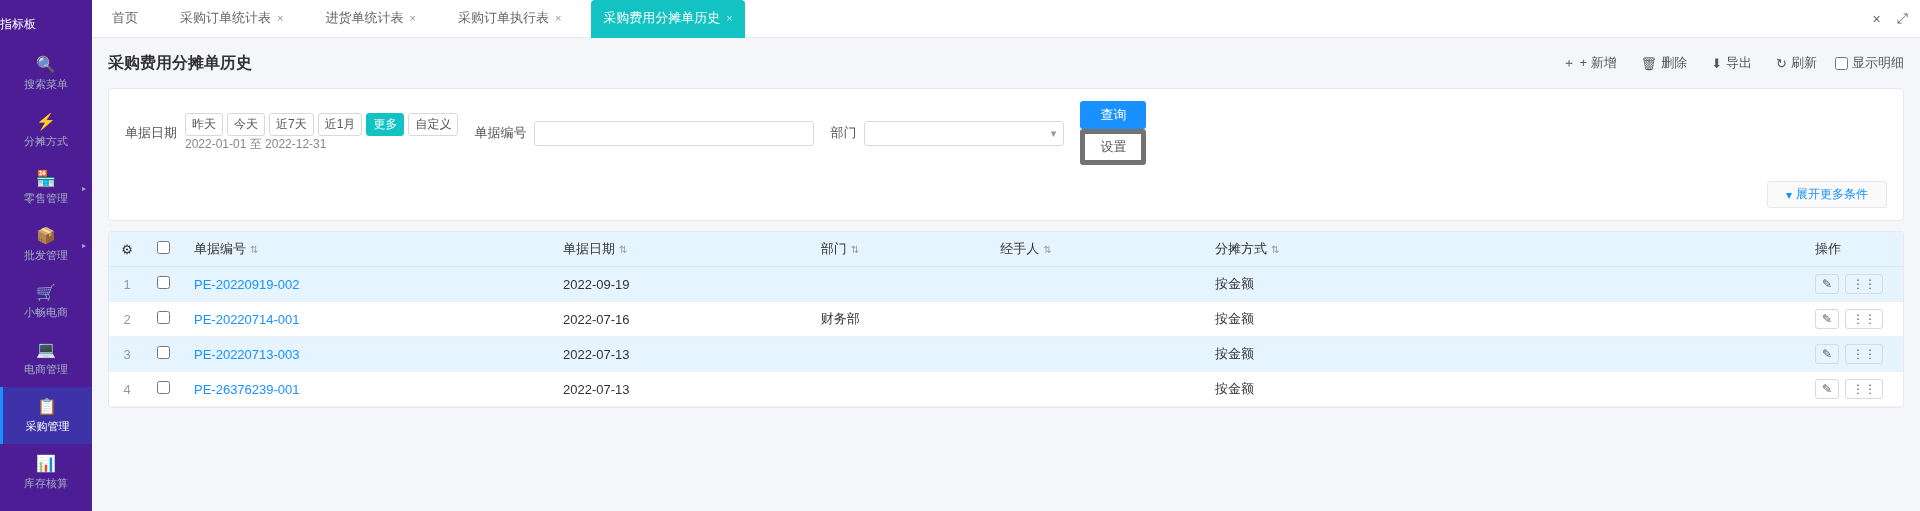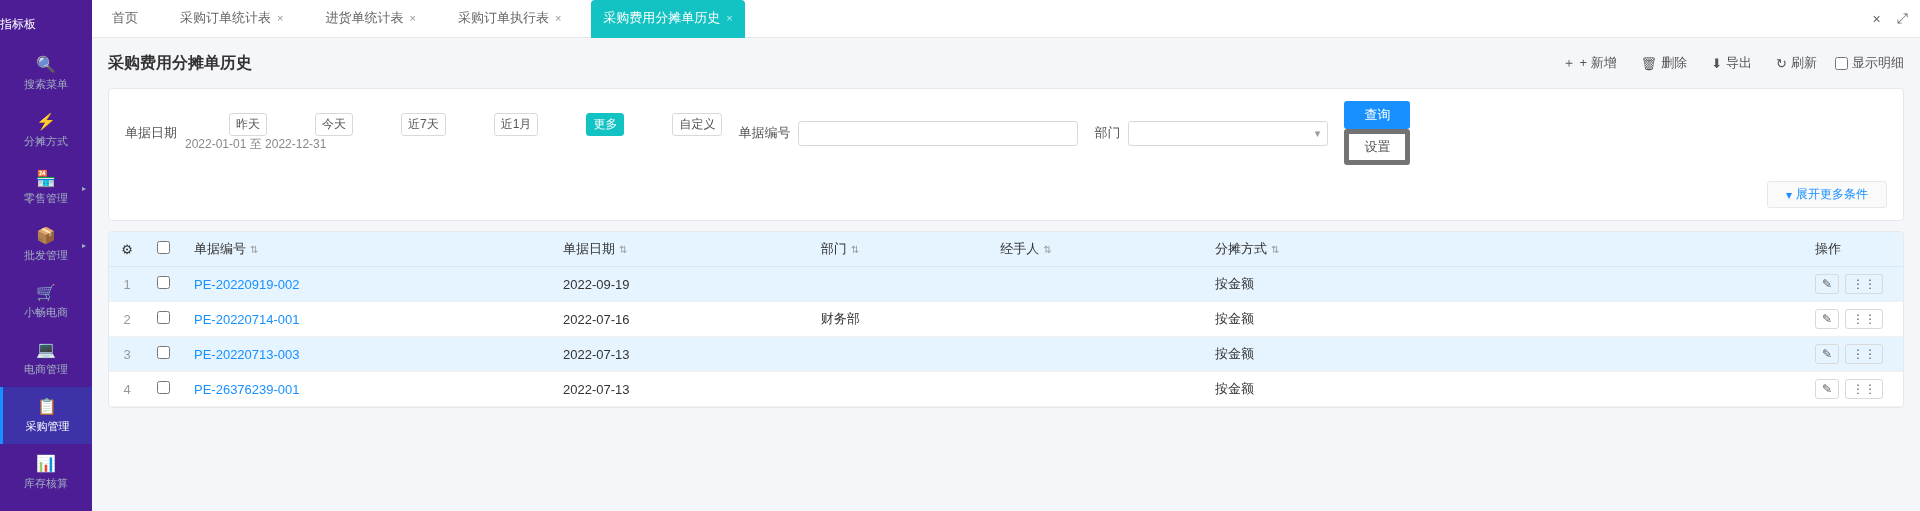--- a/index.html
+++ b/index.html
@@ -170,21 +170,20 @@
       align-items: center;
     }
     .date-btn {
       padding: 2px 6px;
       font-size: 12px;
       border: 1px solid #d9d9d9;
       background: #fff;
       border-radius: 3px;
       cursor: pointer;
       color: #555;
-      margin-left: 44px;
     }
     .date-btn.more {
       background: #13c2c2;
       color: #fff;
       border-color: #13c2c2;
     }
     .filter-input {
       border: 1px solid #d9d9d9;
       border-radius: 3px;
       padding: 4px 8px;

